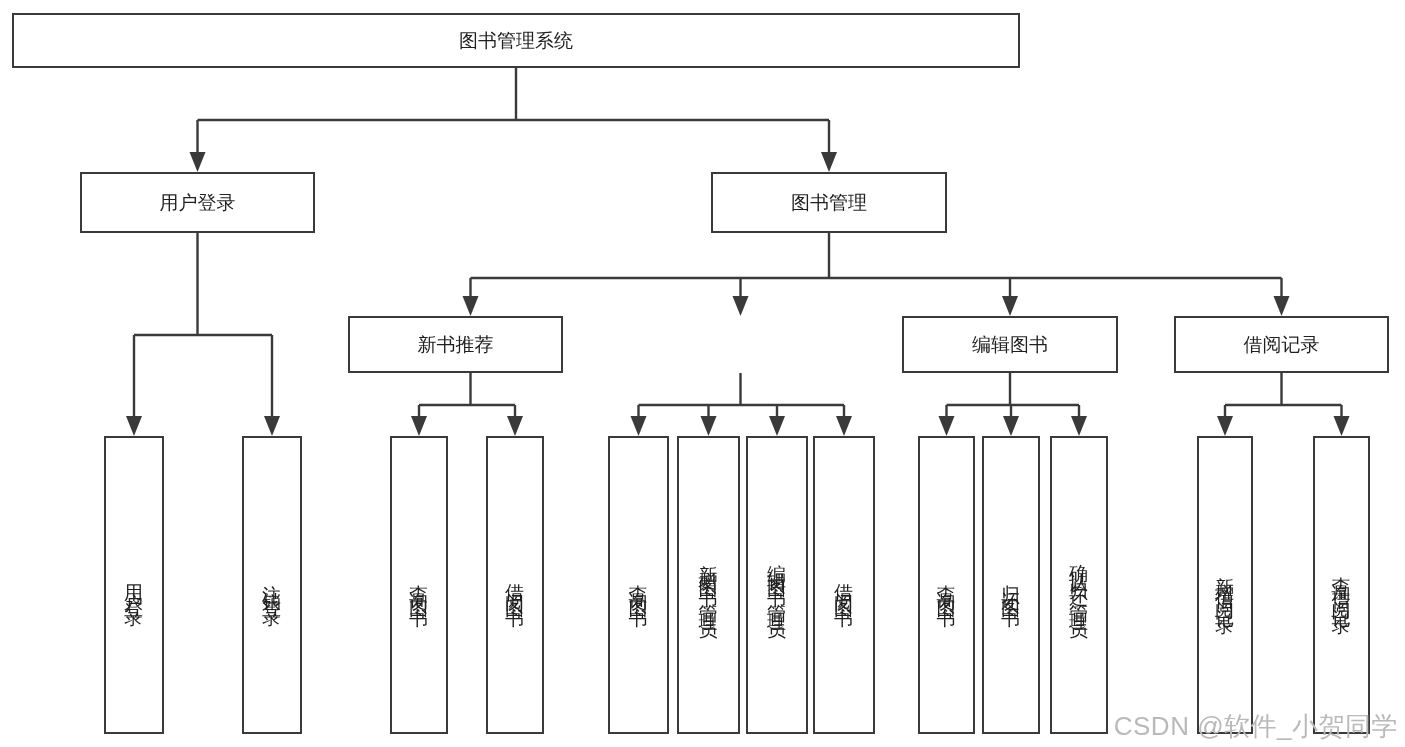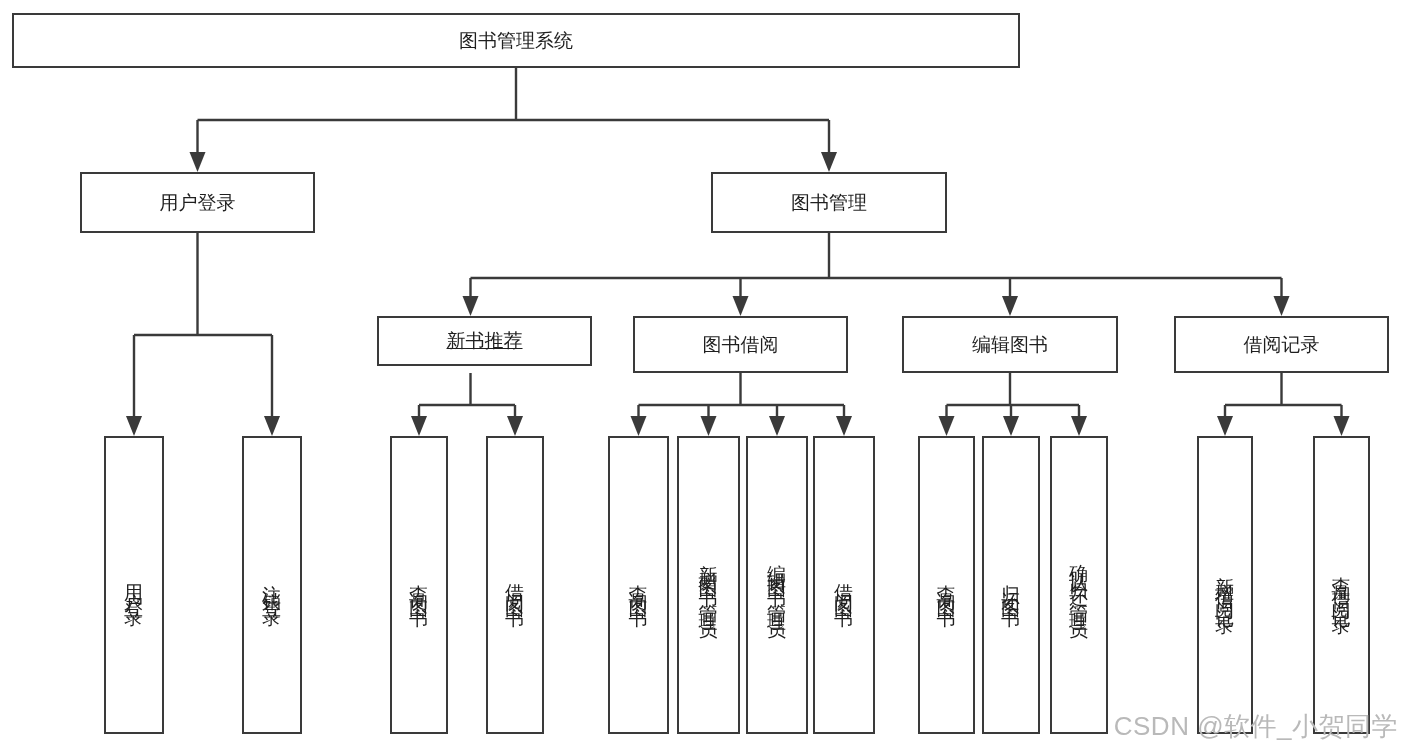--- a/index.html
+++ b/index.html
@@ -88,22 +88,21 @@
     <path d="M1281.5,373 V405 M1225,405 H1341.5 M1225,405 V417 M1341.5,405 V417"></path>
     <polygon points="1217,416 1233,416 1225,436"></polygon>
     <polygon points="1333.5,416 1349.5,416 1341.5,436"></polygon>
   </svg>
 
   <div class="box" style="left:12px;top:13px;width:1008px;height:55px;">图书管理系统</div>
 
   <div class="box" style="left:80px;top:172px;width:235px;height:61px;">用户登录</div>
   <div class="box" style="left:711px;top:172px;width:236px;height:61px;">图书管理</div>
 
-  <div class="box" style="left:377px;top:316px;width:215px;height:50px;text-decoration:underline;">新书推荐</div>
-  <div class="box" style="left:633px;top:316px;width:215px;height:57px;">图书借阅</div>
+  <div class="box" style="left:348px;top:316px;width:215px;height:57px;">新书推荐</div>
   <div class="box" style="left:902px;top:316px;width:216px;height:57px;">编辑图书</div>
   <div class="box" style="left:1174px;top:316px;width:215px;height:57px;">借阅记录</div>
 
   <div class="box leaf" style="left:104px;top:436px;width:60px;height:298px;">
     <span class="vtext">用户登录</span>
   </div>
   <div class="box leaf" style="left:242px;top:436px;width:60px;height:298px;">
     <span class="vtext">注销登录</span>
   </div>
 

